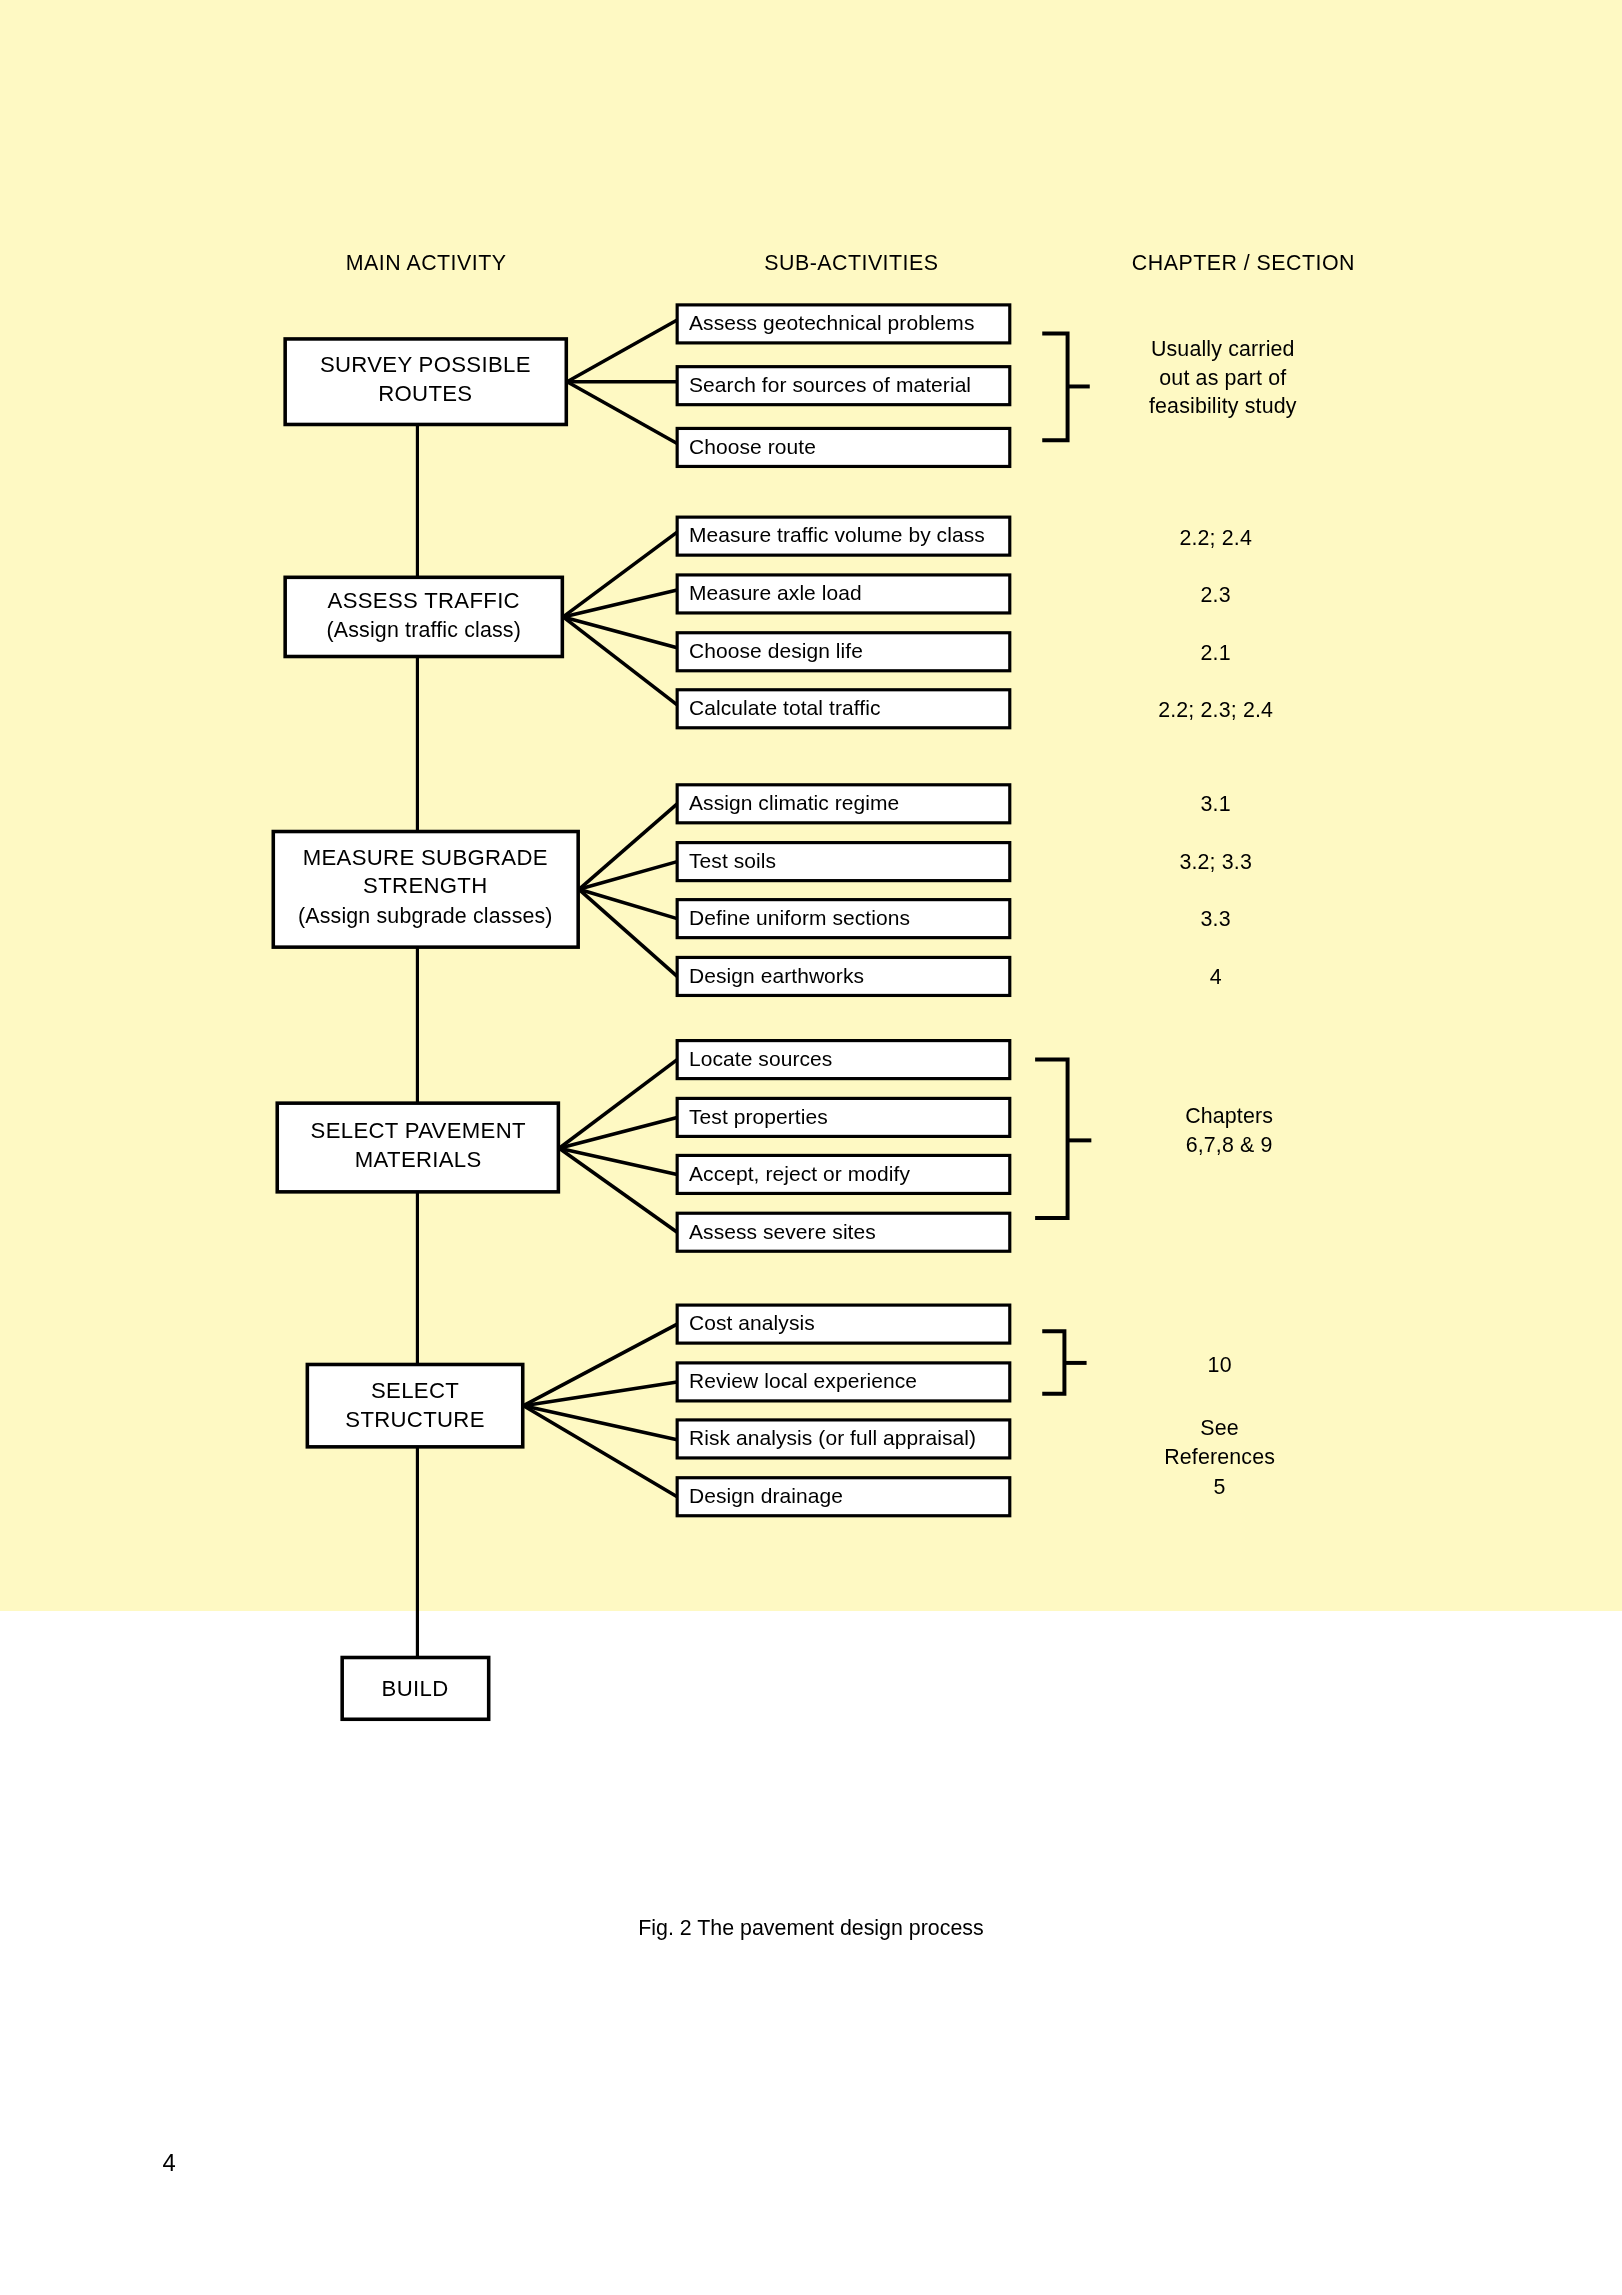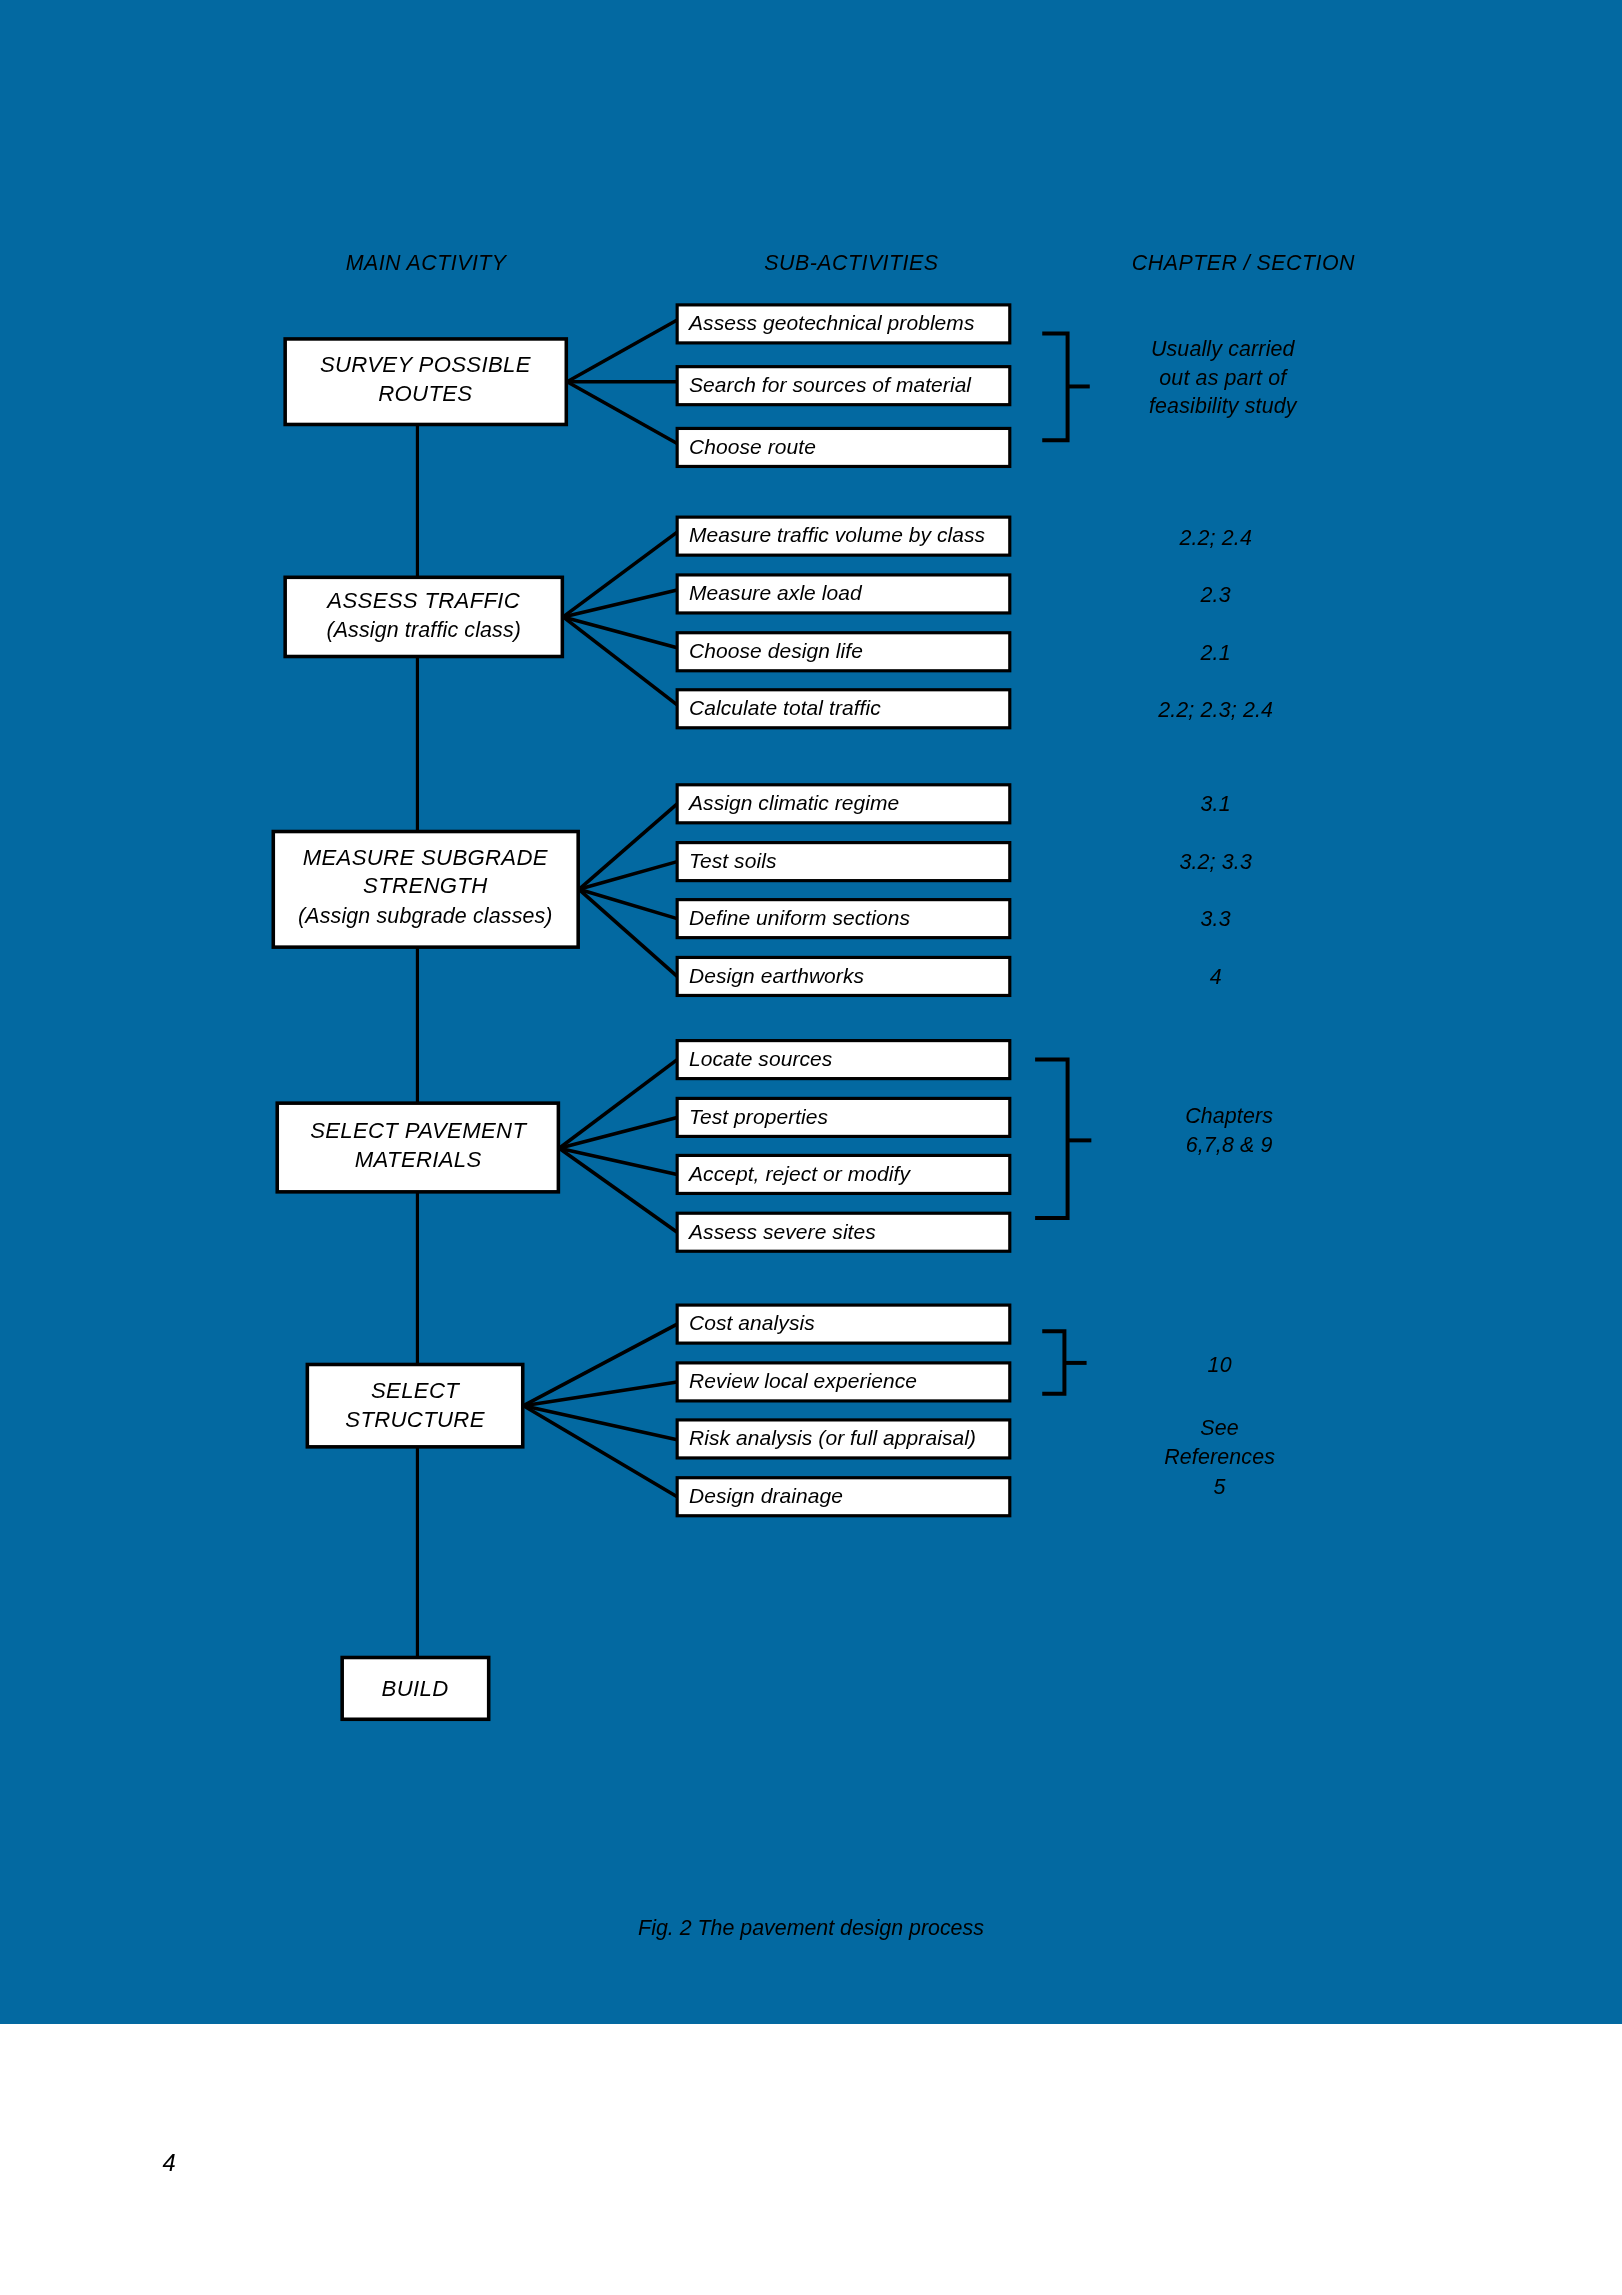--- a/index.html
+++ b/index.html
@@ -13,23 +13,22 @@
     height: 2295px;
     position: relative;
     font-family: "Liberation Sans", sans-serif;
     color: #000000;
     overflow: hidden;
   }
   #page {
     position: absolute;
     left: 0; top: 0;
     width: 1622px;
-    height: 2024px;
-    background: #0369a1;
-    font-style: italic;
+    height: 1611px;
+    background: #fef9c3;
   }
   svg#diagram {
     position: absolute;
     left: 0;
     top: 0;
     width: 1622px;
     height: 2295px;
     display: block;
   }
   .col-header {

